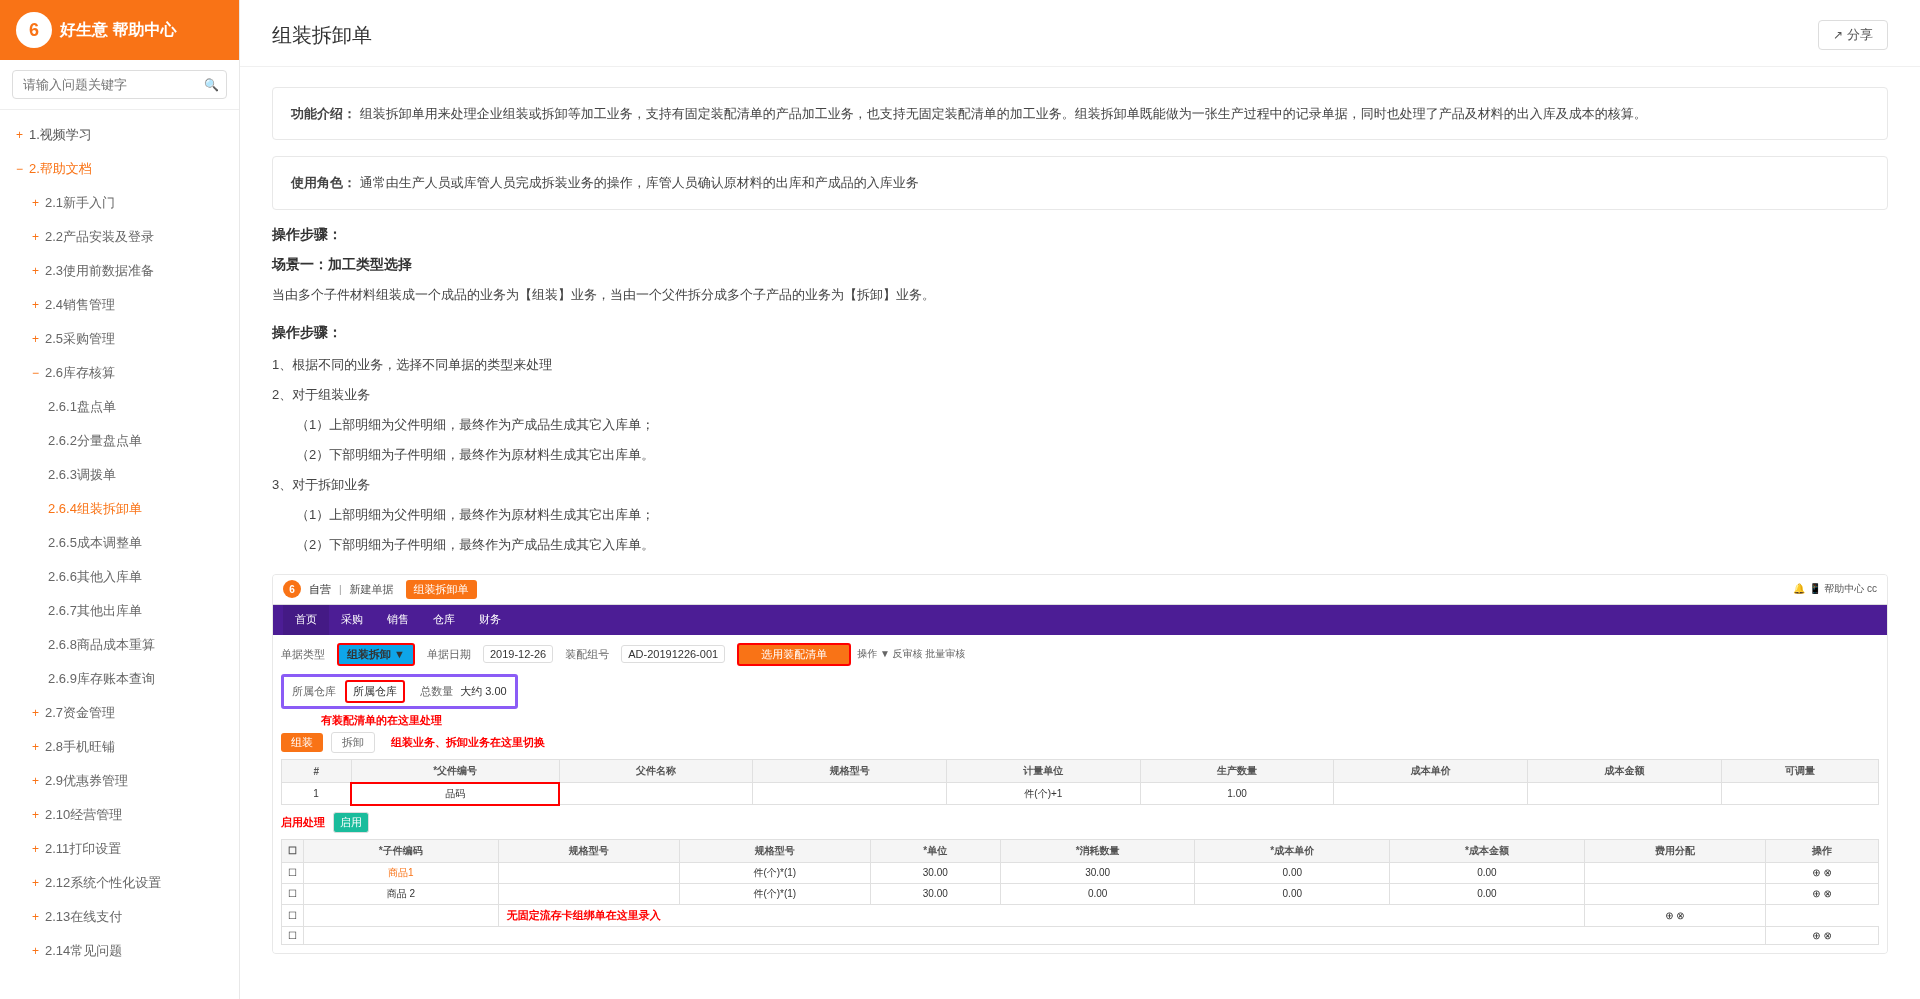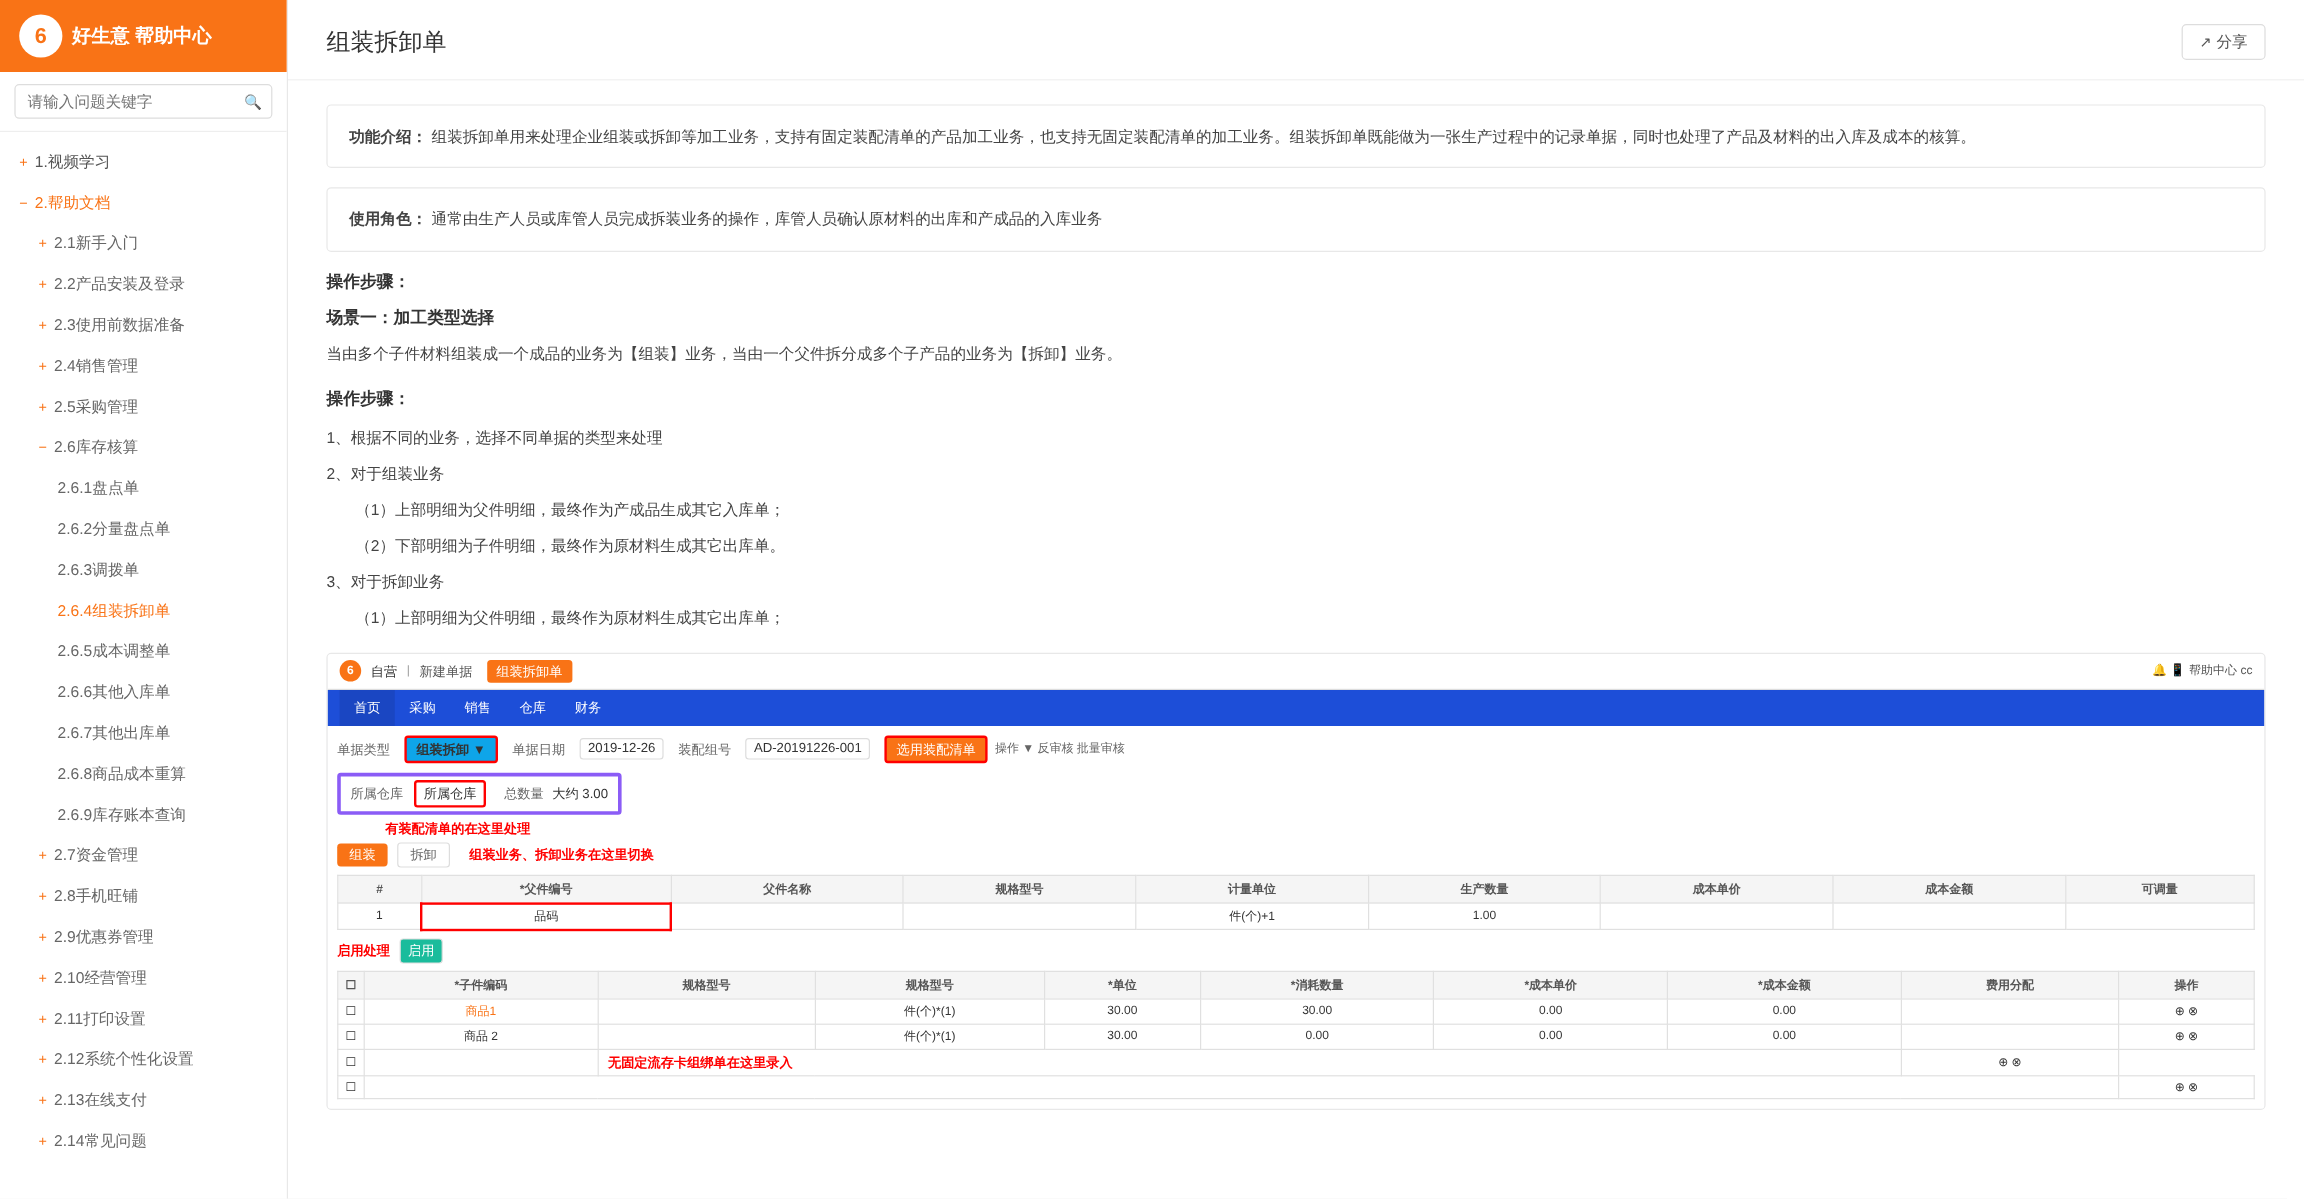--- a/index.html
+++ b/index.html
@@ -347,55 +347,56 @@
 
       <div class="section-title">操作步骤：</div>
 
       <div class="steps-list">
         <div class="step">1、根据不同的业务，选择不同单据的类型来处理</div>
         <div class="step">2、对于组装业务</div>
         <div class="step sub-step">（1）上部明细为父件明细，最终作为产成品生成其它入库单；</div>
         <div class="step sub-step">（2）下部明细为子件明细，最终作为原材料生成其它出库单。</div>
         <div class="step">3、对于拆卸业务</div>
         <div class="step sub-step">（1）上部明细为父件明细，最终作为原材料生成其它出库单；</div>
+        <div class="step sub-step">（2）下部明细为子件明细，最终作为产成品生成其它入库单。</div>
       </div>
 
       <div class="screenshot-container">
         <div class="fake-app" style="position:relative; background:#f0f2f5; padding:0;">
 
           <div style="background:#fff; border-bottom:1px solid #ddd; padding:5px 10px; display:flex; align-items:center; gap:8px; font-size:11px; color:#555;">
             <span style="background:#f97316; color:#fff; border-radius:50%; width:18px; height:18px; display:inline-flex; align-items:center; justify-content:center; font-weight:bold; font-size:10px;">6</span>
             <span style="font-size:11px; color:#333; font-weight:500;">自营</span>
             <span style="font-size:10px; color:#999;">|</span>
             <span style="font-size:11px; color:#555;">新建单据</span>
             <span style="background:#f97316; color:#fff; border:none; border-radius:3px; padding:2px 8px; font-size:11px; cursor:pointer; margin-left:4px;">组装拆卸单</span>
             <span style="flex:1;"></span>
             <span style="font-size:10px; color:#555;">🔔 📱 帮助中心 cc</span>
           </div>
 
-          <div style="background:#1d4ed8; display:flex; align-items:center; padding:0 10px; font-size:11px; color:#fff; height:30px;">
+          <div style="background:#4c1d95; display:flex; align-items:center; padding:0 10px; font-size:11px; color:#fff; height:30px;">
             <span style="padding:0 12px; height:100%; display:flex; align-items:center; background:rgba(0,0,0,0.1); cursor:pointer;">首页</span>
             <span style="padding:0 12px; height:100%; display:flex; align-items:center; cursor:pointer;">采购</span>
             <span style="padding:0 12px; height:100%; display:flex; align-items:center; cursor:pointer;">销售</span>
             <span style="padding:0 12px; height:100%; display:flex; align-items:center; cursor:pointer;">仓库</span>
             <span style="padding:0 12px; height:100%; display:flex; align-items:center; cursor:pointer;">财务</span>
           </div>
 
           <div style="padding:8px; background:#fff; position:relative;">
 
             <div style="display:flex; align-items:center; gap:12px; margin-bottom:8px; font-size:11px; flex-wrap:wrap;">
               <span style="color:#666;">单据类型</span>
               <span style="border:2px solid red; border-radius:3px; padding:2px 8px; font-size:11px; color:#333; background:#0ea5e9;font-weight:bold;">组装拆卸 ▼</span>
               <span style="color:#666;">单据日期</span>
               <span style="border:1px solid #ddd; border-radius:3px; padding:2px 6px; font-size:11px; color:#333;">2019-12-26</span>
               <span style="color:#666;">装配组号</span>
               <span style="border:1px solid #ddd; border-radius:3px; padding:2px 6px; font-size:11px; color:#333;">AD-20191226-001</span>
 
               <div style="position:relative; display:inline-flex; align-items:center; gap:6px;">
-                <span style="border:2px solid red; border-radius:3px; padding:2px 8px; font-size:11px; color:#fff; background:#f97316; cursor:pointer;">选用装配清单</span>
+                <span style="border:2px solid red; border-radius:3px; padding:2px 22px; font-size:11px; color:#fff; background:#f97316; cursor:pointer;">选用装配清单</span>
                 <span style="font-size:10px; color:#666;">操作 ▼ 反审核 批量审核</span>
               </div>
             </div>
 
             <div style="position:relative; margin-bottom:4px;">
               <div style="background:#fff; border:3px solid #8b5cf6; padding:3px 8px; display:inline-block; border-radius:3px; margin-bottom:4px;">
                 <span style="font-size:11px; color:#666;">所属仓库</span>
                 <span style="border:2px solid red; border-radius:3px; padding:2px 6px; font-size:11px; margin-left:6px; display:inline-block;">所属仓库</span>
                 <span style="font-size:11px; color:#666; margin-left:12px;">总数量</span>
                 <span style="font-size:11px; color:#333; margin-left:4px;">大约 3.00</span>

